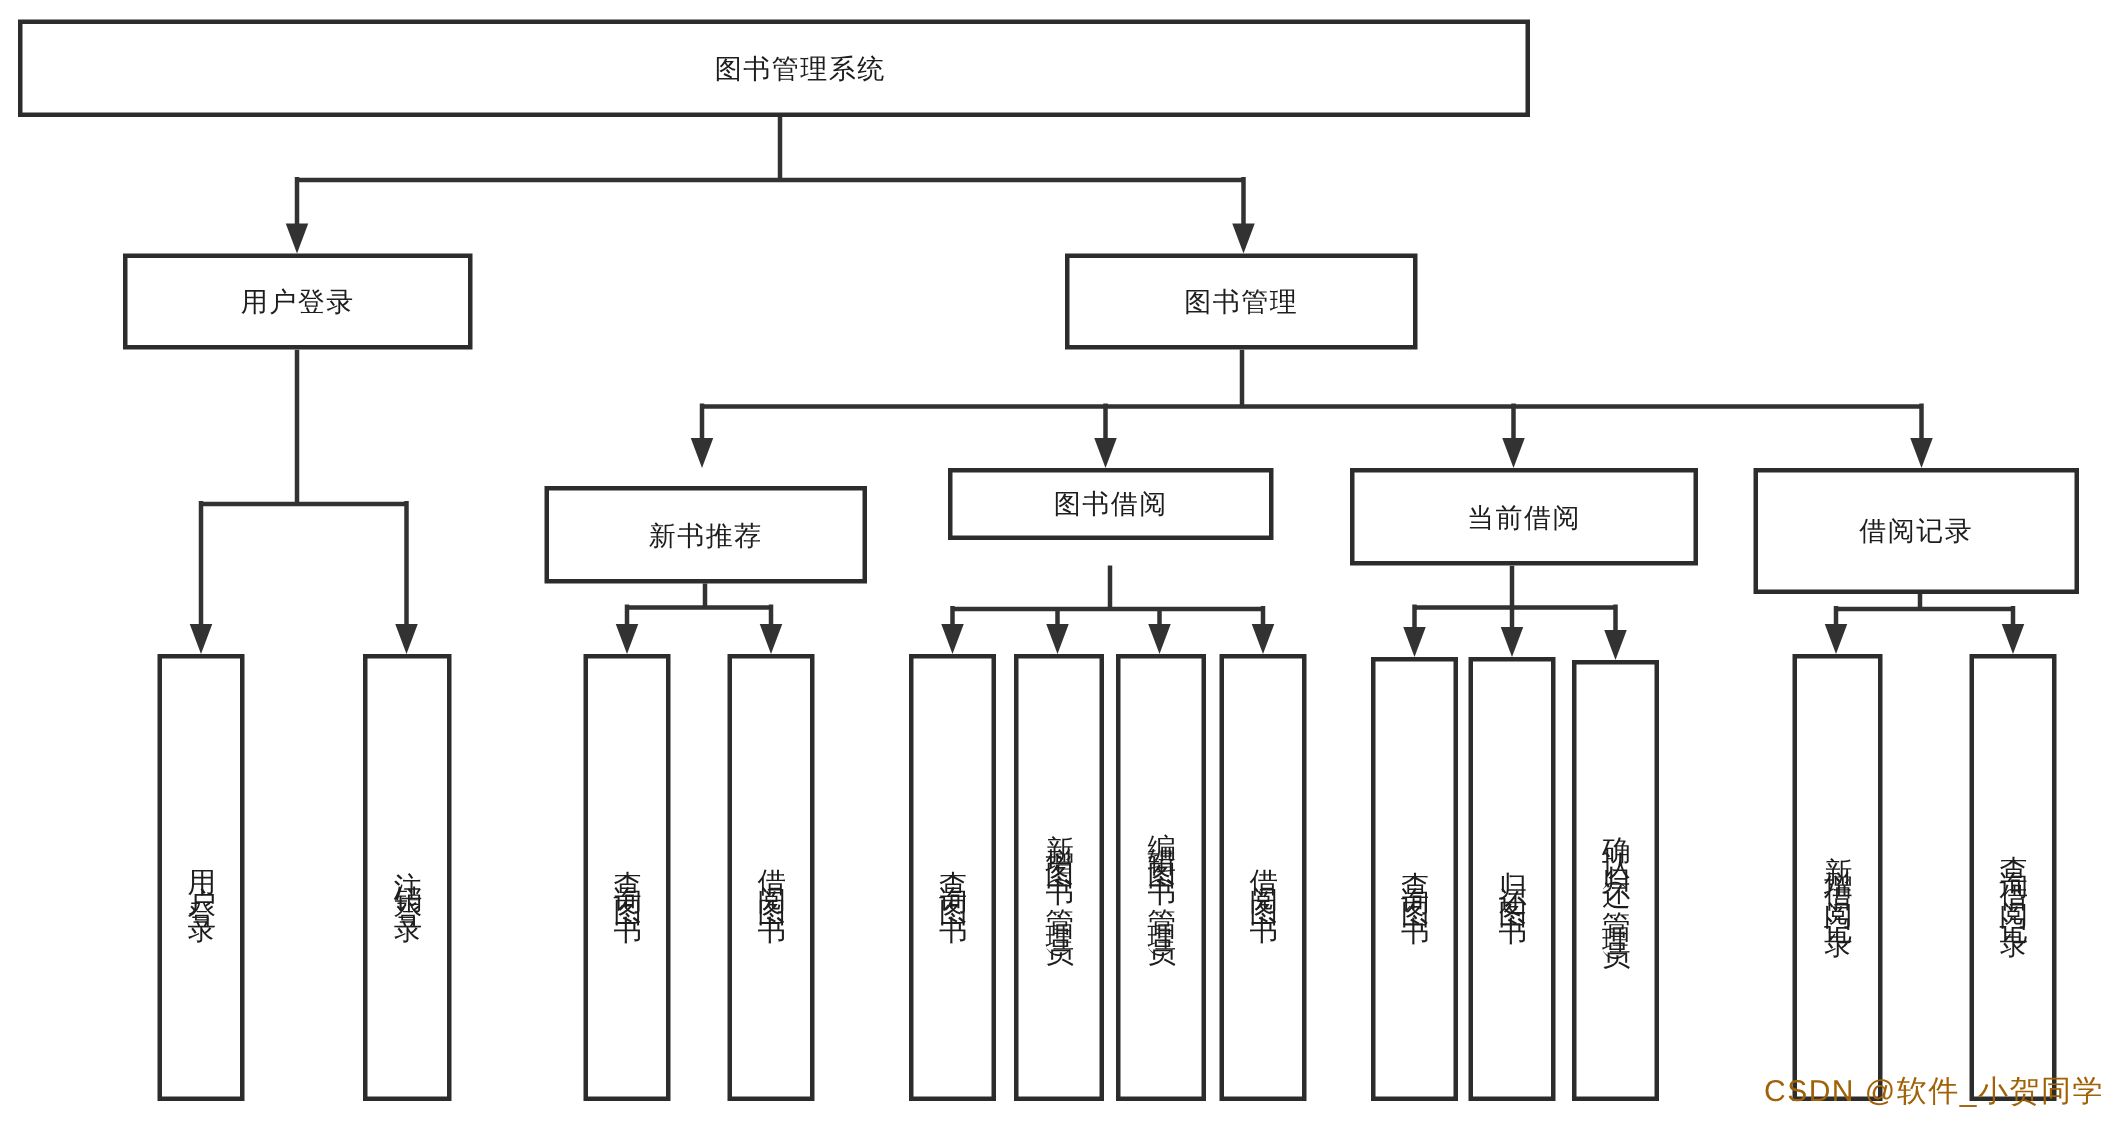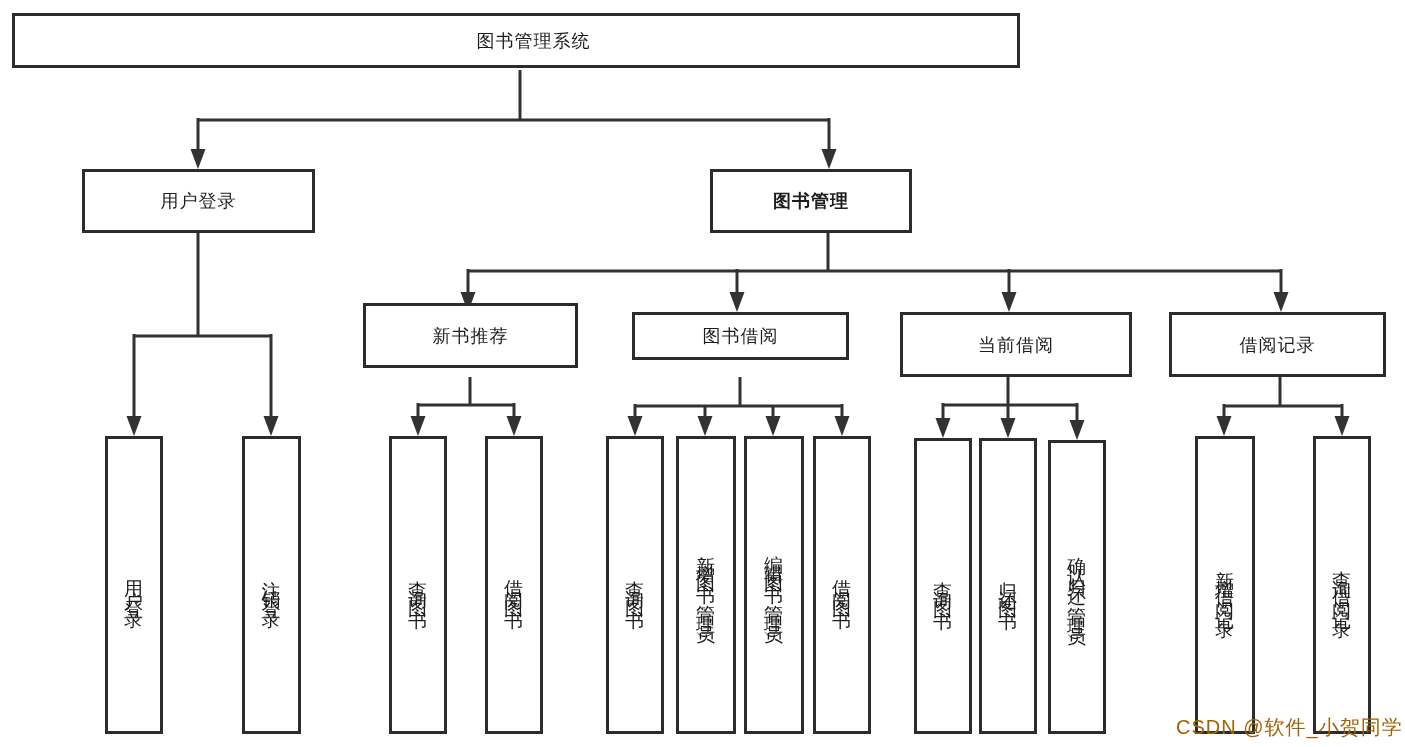--- a/index.html
+++ b/index.html
@@ -43,27 +43,27 @@
     left: 1176px;
     top: 714px;
     font-size: 20px;
     color: #a16207;
     letter-spacing: 1px;
     white-space: nowrap;
     z-index: 5;
   }
 
   
-  .n-root        { left: 12px;   top: 13px;  width: 1008px; height: 55px; padding-left: 35px; }
+  .n-root        { left: 12px;   top: 13px;  width: 1008px; height: 65px; padding-left: 35px; }
   .n-user-login  { left: 82px;   top: 169px; width: 233px;  height: 64px; }
-  .n-book-mgmt   { left: 710px;  top: 169px; width: 202px;  height: 64px; font-weight: bold; }
-  .n-new-book    { left: 363px;  top: 303px; width: 215px;  height: 65px; }
+  .n-book-mgmt   { left: 710px;  top: 169px; width: 235px;  height: 64px; }
+  .n-new-book    { left: 363px;  top: 324px; width: 215px;  height: 65px; }
   .n-borrowing   { left: 632px;  top: 312px; width: 217px;  height: 48px; }
   .n-current     { left: 900px;  top: 312px; width: 232px;  height: 65px; }
-  .n-records     { left: 1169px; top: 312px; width: 217px;  height: 65px; text-align: right; }
+  .n-records     { left: 1169px; top: 312px; width: 217px;  height: 84px; text-align: right; }
 
   .leaf { top: 436px; height: 298px; width: 58px; }
   .l-ul-login    { left: 105px; }
   .l-ul-logout   { left: 242px; width: 59px; }
   .l-nb-query    { left: 389px; }
   .l-nb-borrow   { left: 485px; }
   .l-bb-query    { left: 606px; }
   .l-bb-add      { left: 676px; width: 60px; }
   .l-bb-edit     { left: 744px; width: 60px; }
   .l-bb-borrow   { left: 813px; }

